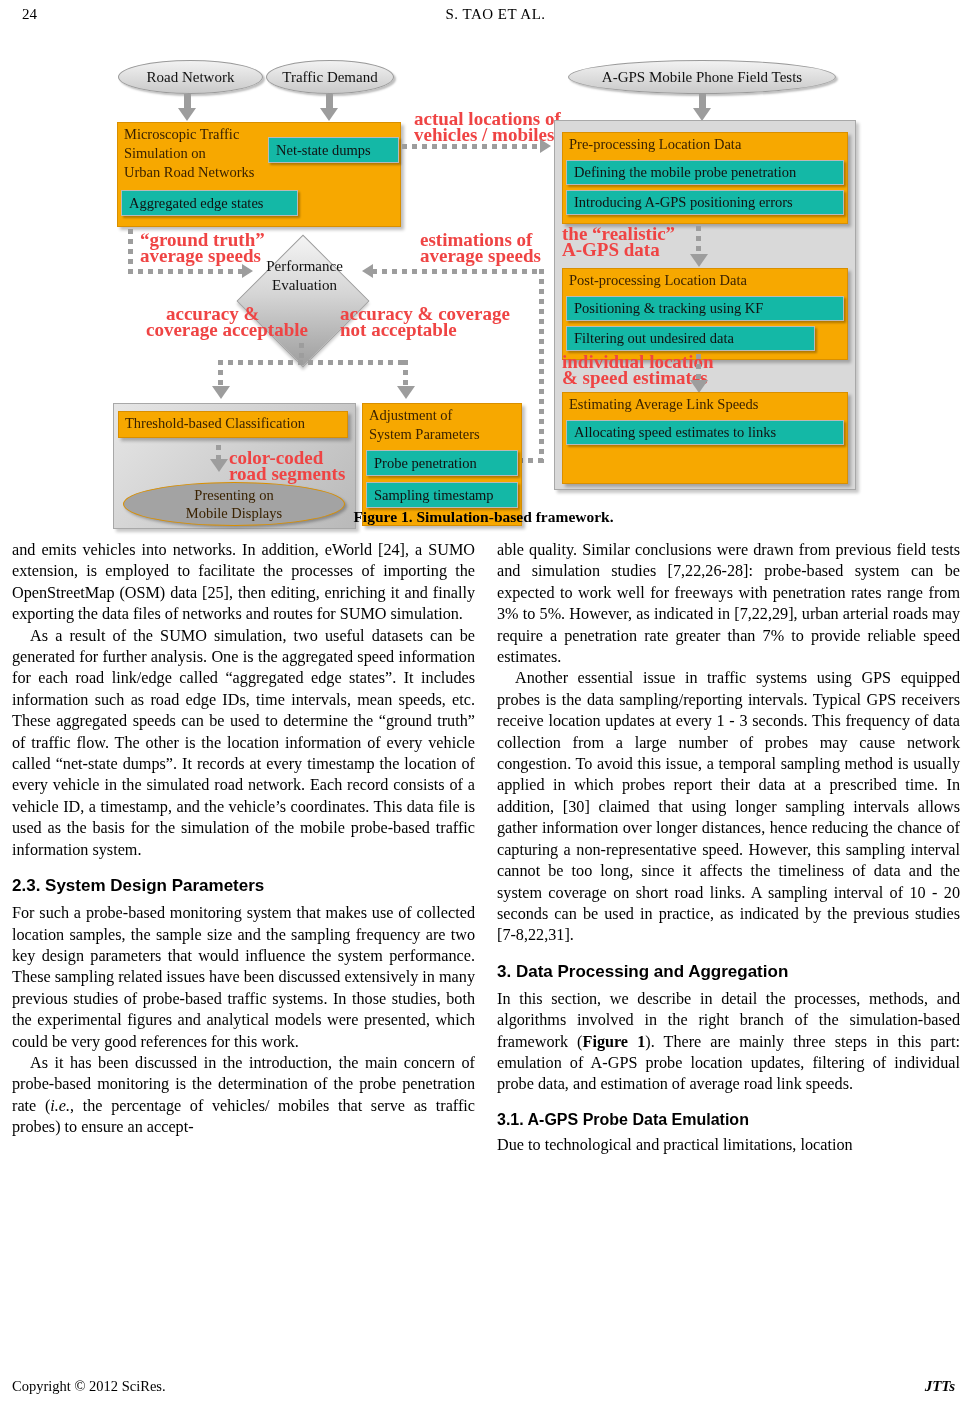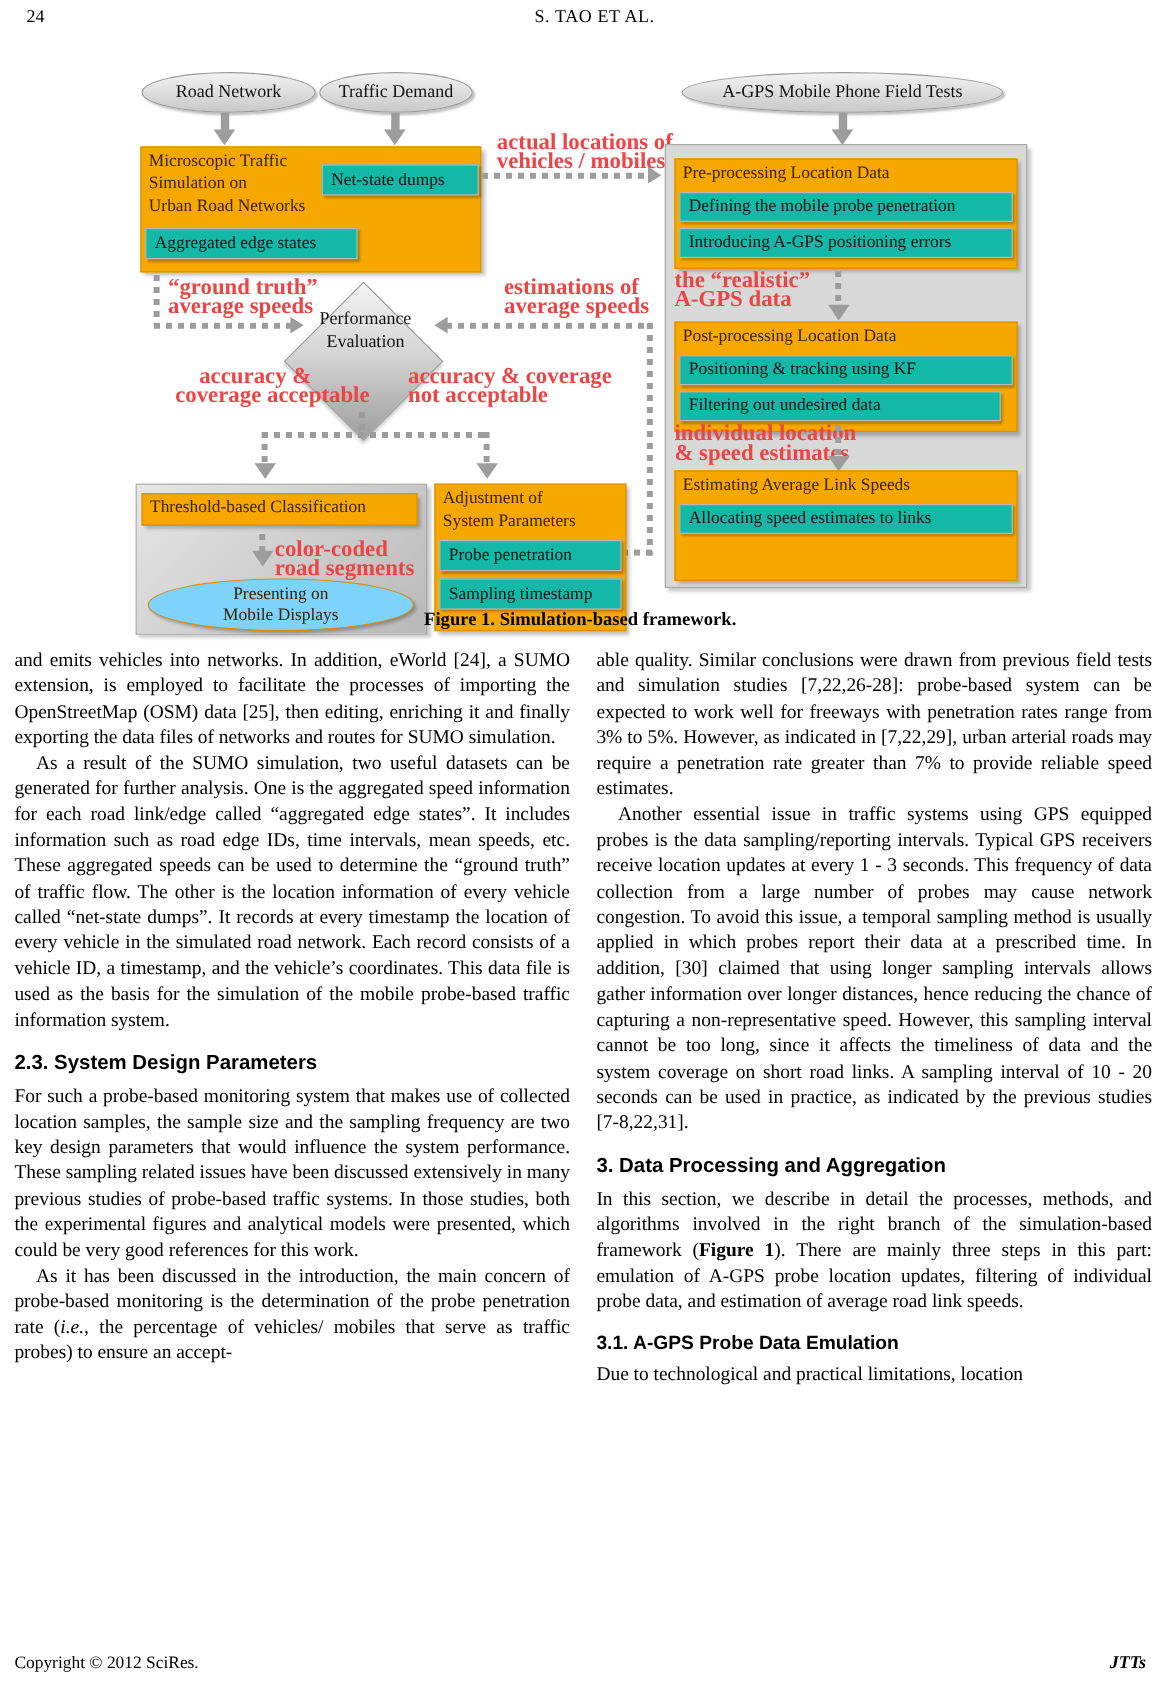--- a/index.html
+++ b/index.html
@@ -54,21 +54,21 @@
   
   .white-item{
     position:absolute;background:#14b8a6;border:1px solid #b9b9b9;
     box-shadow:2px 2px 2px rgba(0,0,0,.28);
     display:flex;align-items:center;padding-left:7px;
     font-size:14.5px;color:#111;white-space:nowrap;box-sizing:border-box;
   }
   
   .oval-orange{
     position:absolute;border-radius:50%;
-    background:#7dd3fc;border:1px solid #d98f00;
+    background:#a3a3a3;border:1px solid #d98f00;
     box-shadow:2px 2px 3px rgba(0,0,0,.28);
     display:flex;flex-direction:column;align-items:center;justify-content:center;
     font-size:14.5px;color:#3a2200;line-height:18px;text-align:center;
   }
   
   .diamond{
     position:absolute;
     background:linear-gradient(135deg,#f4f4f4 0%,#d5d5d5 45%,#9e9e9e 100%);
     transform:rotate(45deg);
     border:1px solid #9a9a9a;
@@ -161,21 +161,21 @@
   <div class="white-item" style="left:566px;top:150px;width:278px;height:25px;">Introducing A-GPS positioning errors</div>
 
   <div class="ftext" style="left:562px;top:186px;">the “realistic”</div>
   <div class="ftext" style="left:562px;top:202px;">A-GPS data</div>
   <div class="dotV" style="left:696px;top:186px;height:30px;"></div>
   <div class="solidArrowD" style="left:690px;top:214px;"></div>
 
   <div class="node orange" style="left:562px;top:228px;width:286px;height:92px;"></div>
   <div class="orange-title" style="left:569px;top:232px;">Post-processing Location Data</div>
   <div class="white-item" style="left:566px;top:256px;width:278px;height:25px;">Positioning &amp; tracking using KF</div>
-  <div class="white-item" style="left:566px;top:286px;width:268px;height:25px;">Filtering out undesired data</div>
+  <div class="white-item" style="left:566px;top:286px;width:249px;height:25px;">Filtering out undesired data</div>
 
   <div class="ftext" style="left:562px;top:314px;">individual location</div>
   <div class="ftext" style="left:562px;top:330px;">&amp; speed estimates</div>
   <div class="dotV" style="left:696px;top:314px;height:28px;"></div>
   <div class="solidArrowD" style="left:690px;top:340px;"></div>
 
   <div class="node orange" style="left:562px;top:352px;width:286px;height:92px;"></div>
   <div class="orange-title" style="left:569px;top:356px;">Estimating Average Link Speeds</div>
   <div class="white-item" style="left:566px;top:380px;width:278px;height:25px;">Allocating speed estimates to links</div>
 

